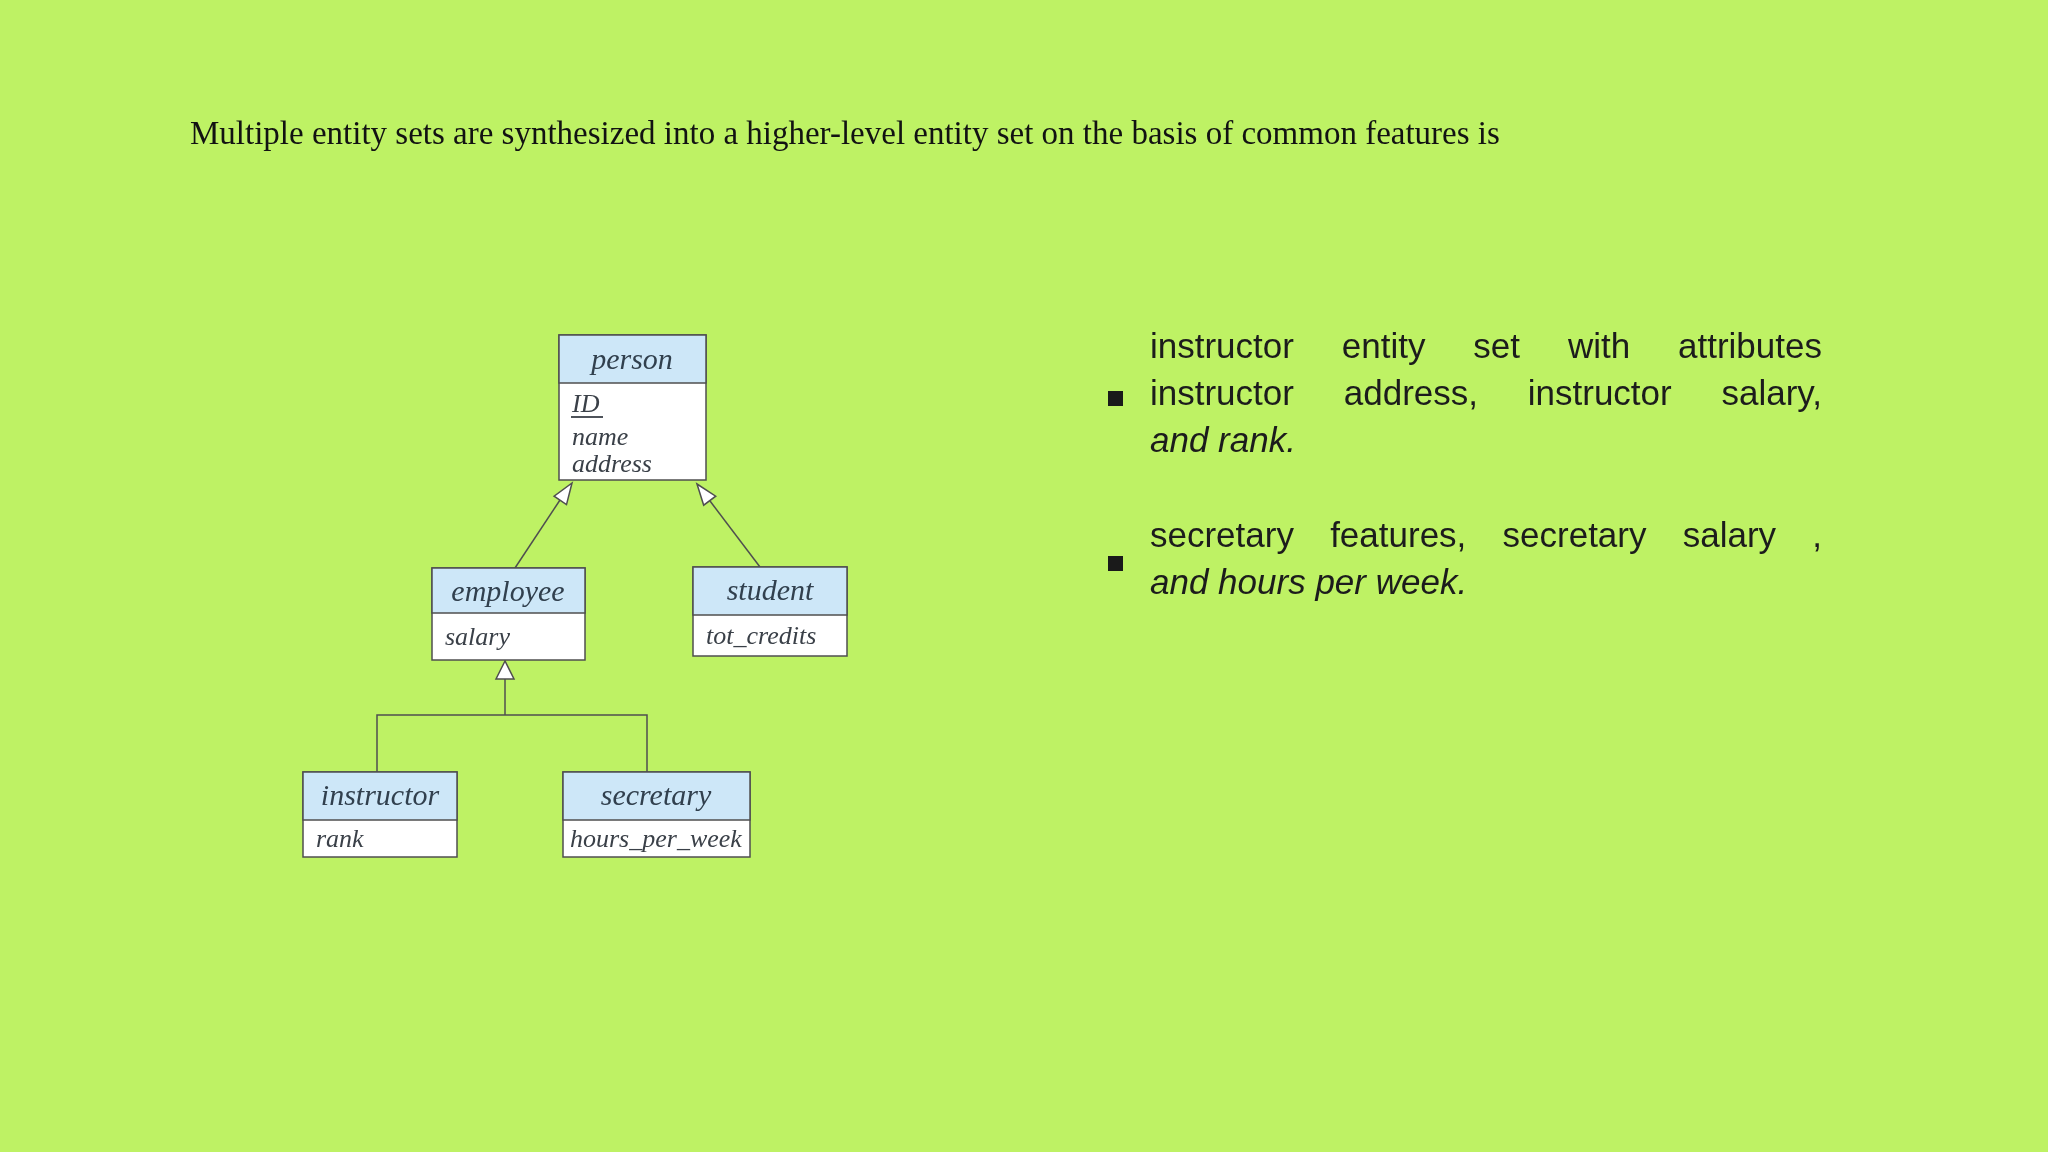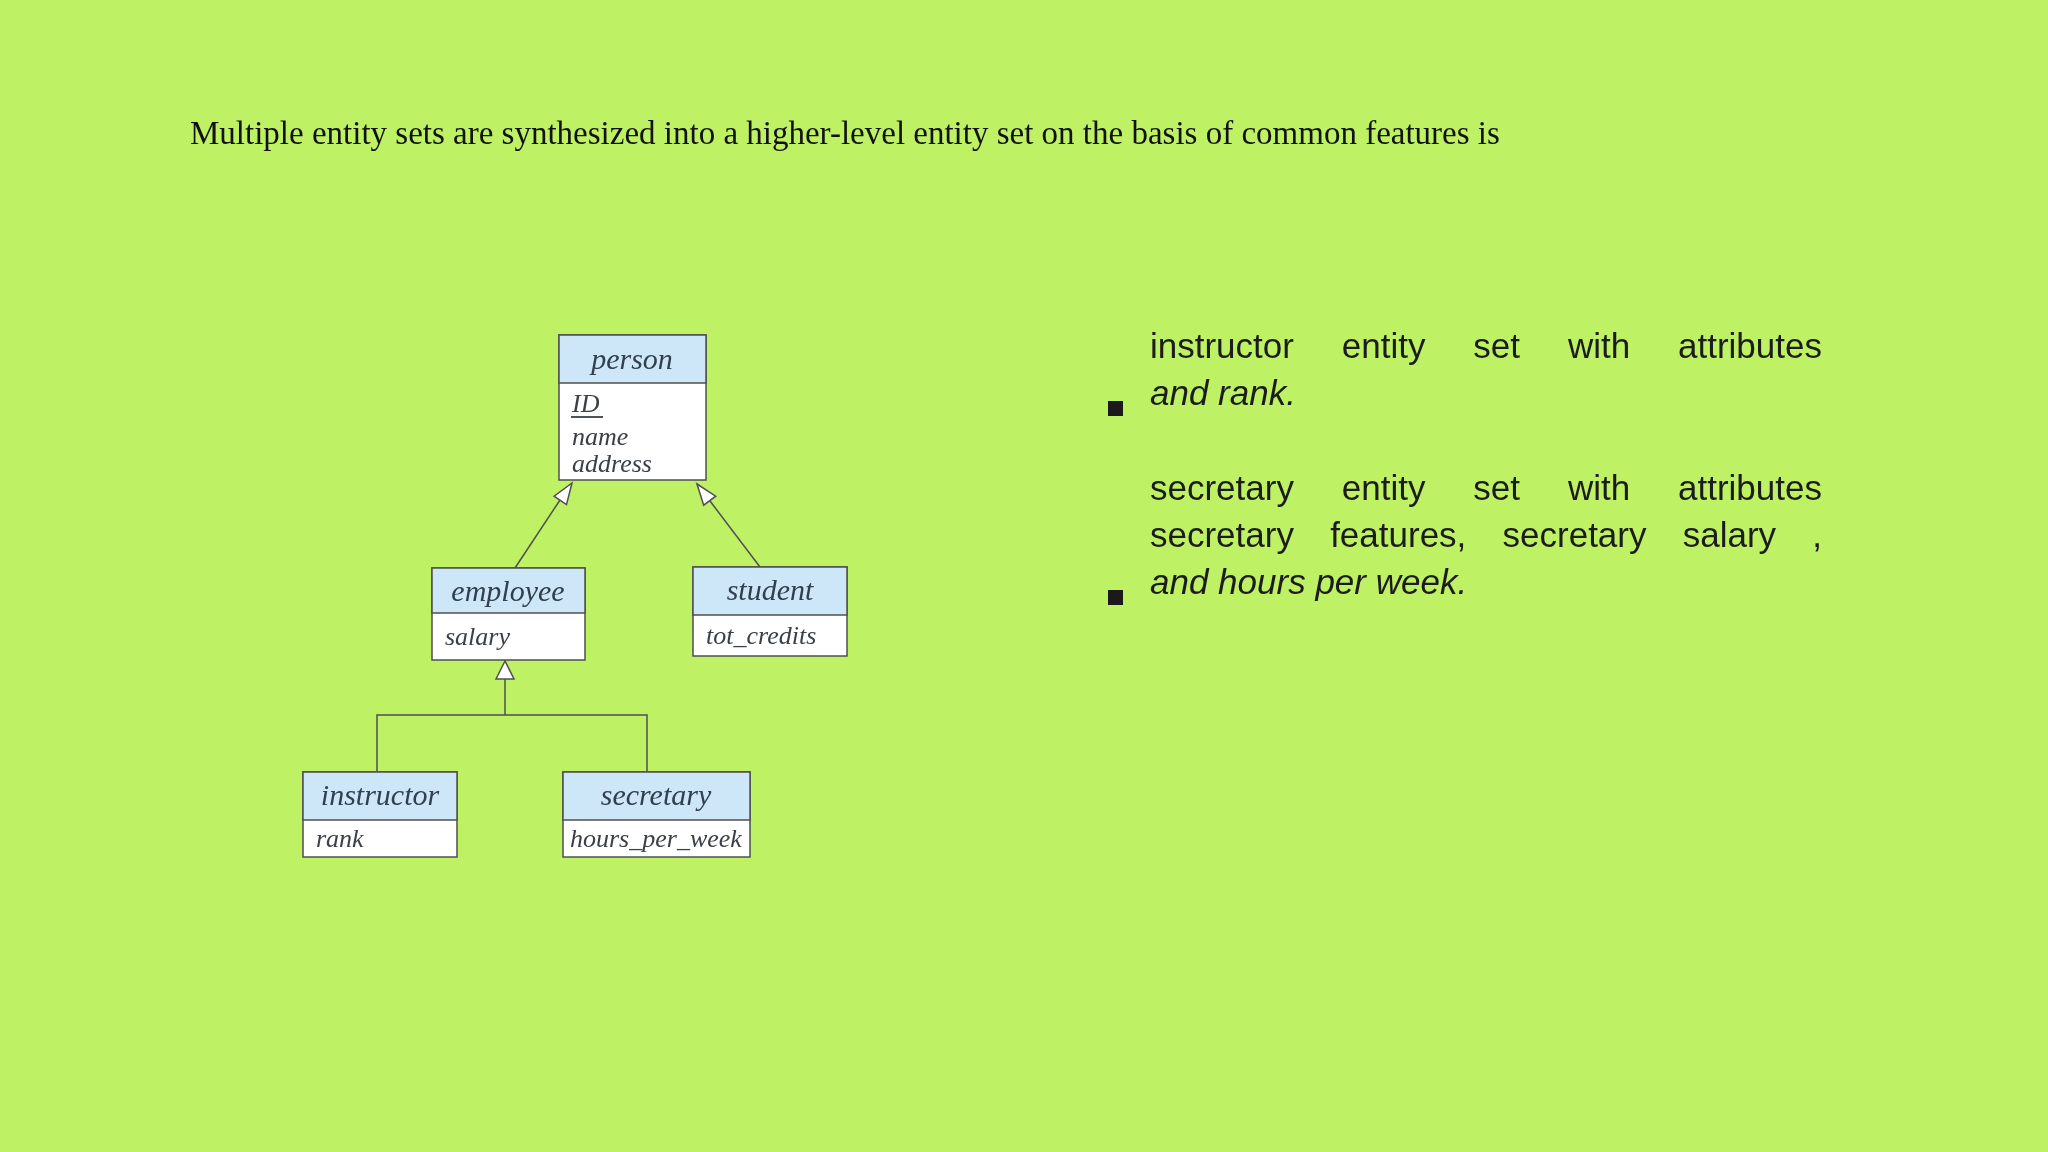--- a/index.html
+++ b/index.html
@@ -51,21 +51,21 @@
   .bullet-list {
     position: absolute;
     left: 1108px;
     top: 322px;
     width: 726px;
     font-family: "Liberation Sans", sans-serif;
     color: #1c1c1c;
   }
   .bullet {
     display: flex;
-    align-items: flex-end;
+    align-items: center;
     margin-bottom: 48px;
   }
   .bullet-marker {
     flex: none;
     width: 15px;
     height: 15px;
     margin-top: 11px;
     margin-right: 27px;
     background: #1a1a1a;
   }
@@ -138,28 +138,28 @@
       <text class="attr-label" x="570" y="847">hours_per_week</text>
     </g>
   </svg>
 
   <div class="bullet-list">
 
     <div class="bullet">
       <div class="bullet-marker"></div>
       <div class="bullet-text">
         <div class="jline">instructor entity set with attributes</div>
+        <div class="jline">instructor address, instructor salary,</div>
         <div class="jline last">and rank.</div>
       </div>
     </div>
 
     <div class="bullet">
       <div class="bullet-marker"></div>
       <div class="bullet-text">
-        <div class="jline">secretary entity set with attributes</div>
         <div class="jline">secretary features, secretary salary ,</div>
         <div class="jline last">and hours per week.</div>
       </div>
     </div>
 
   </div>
 
 </div>
 
 </body></html>

